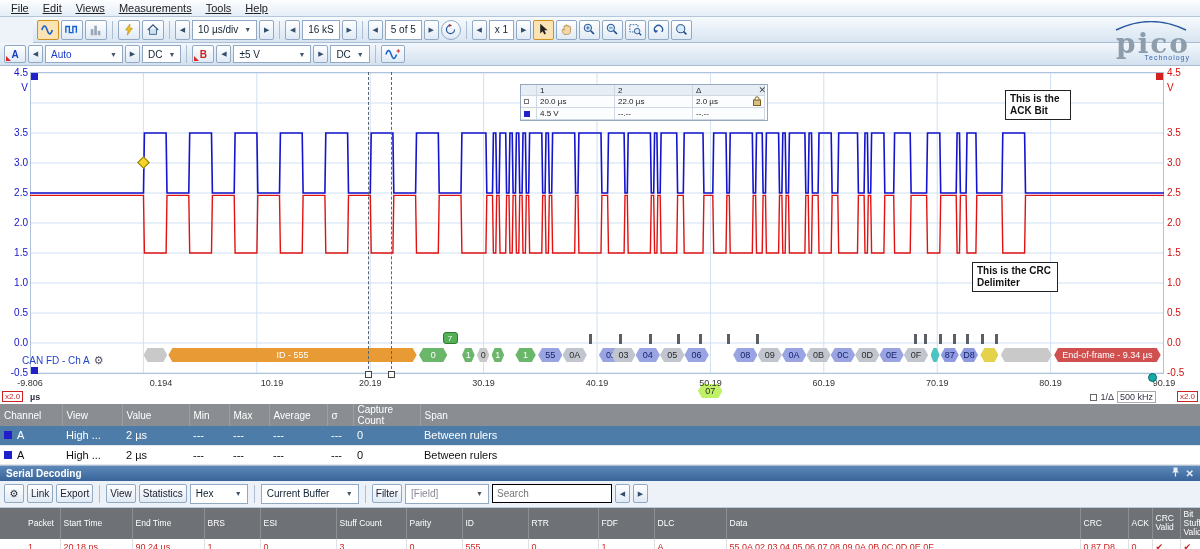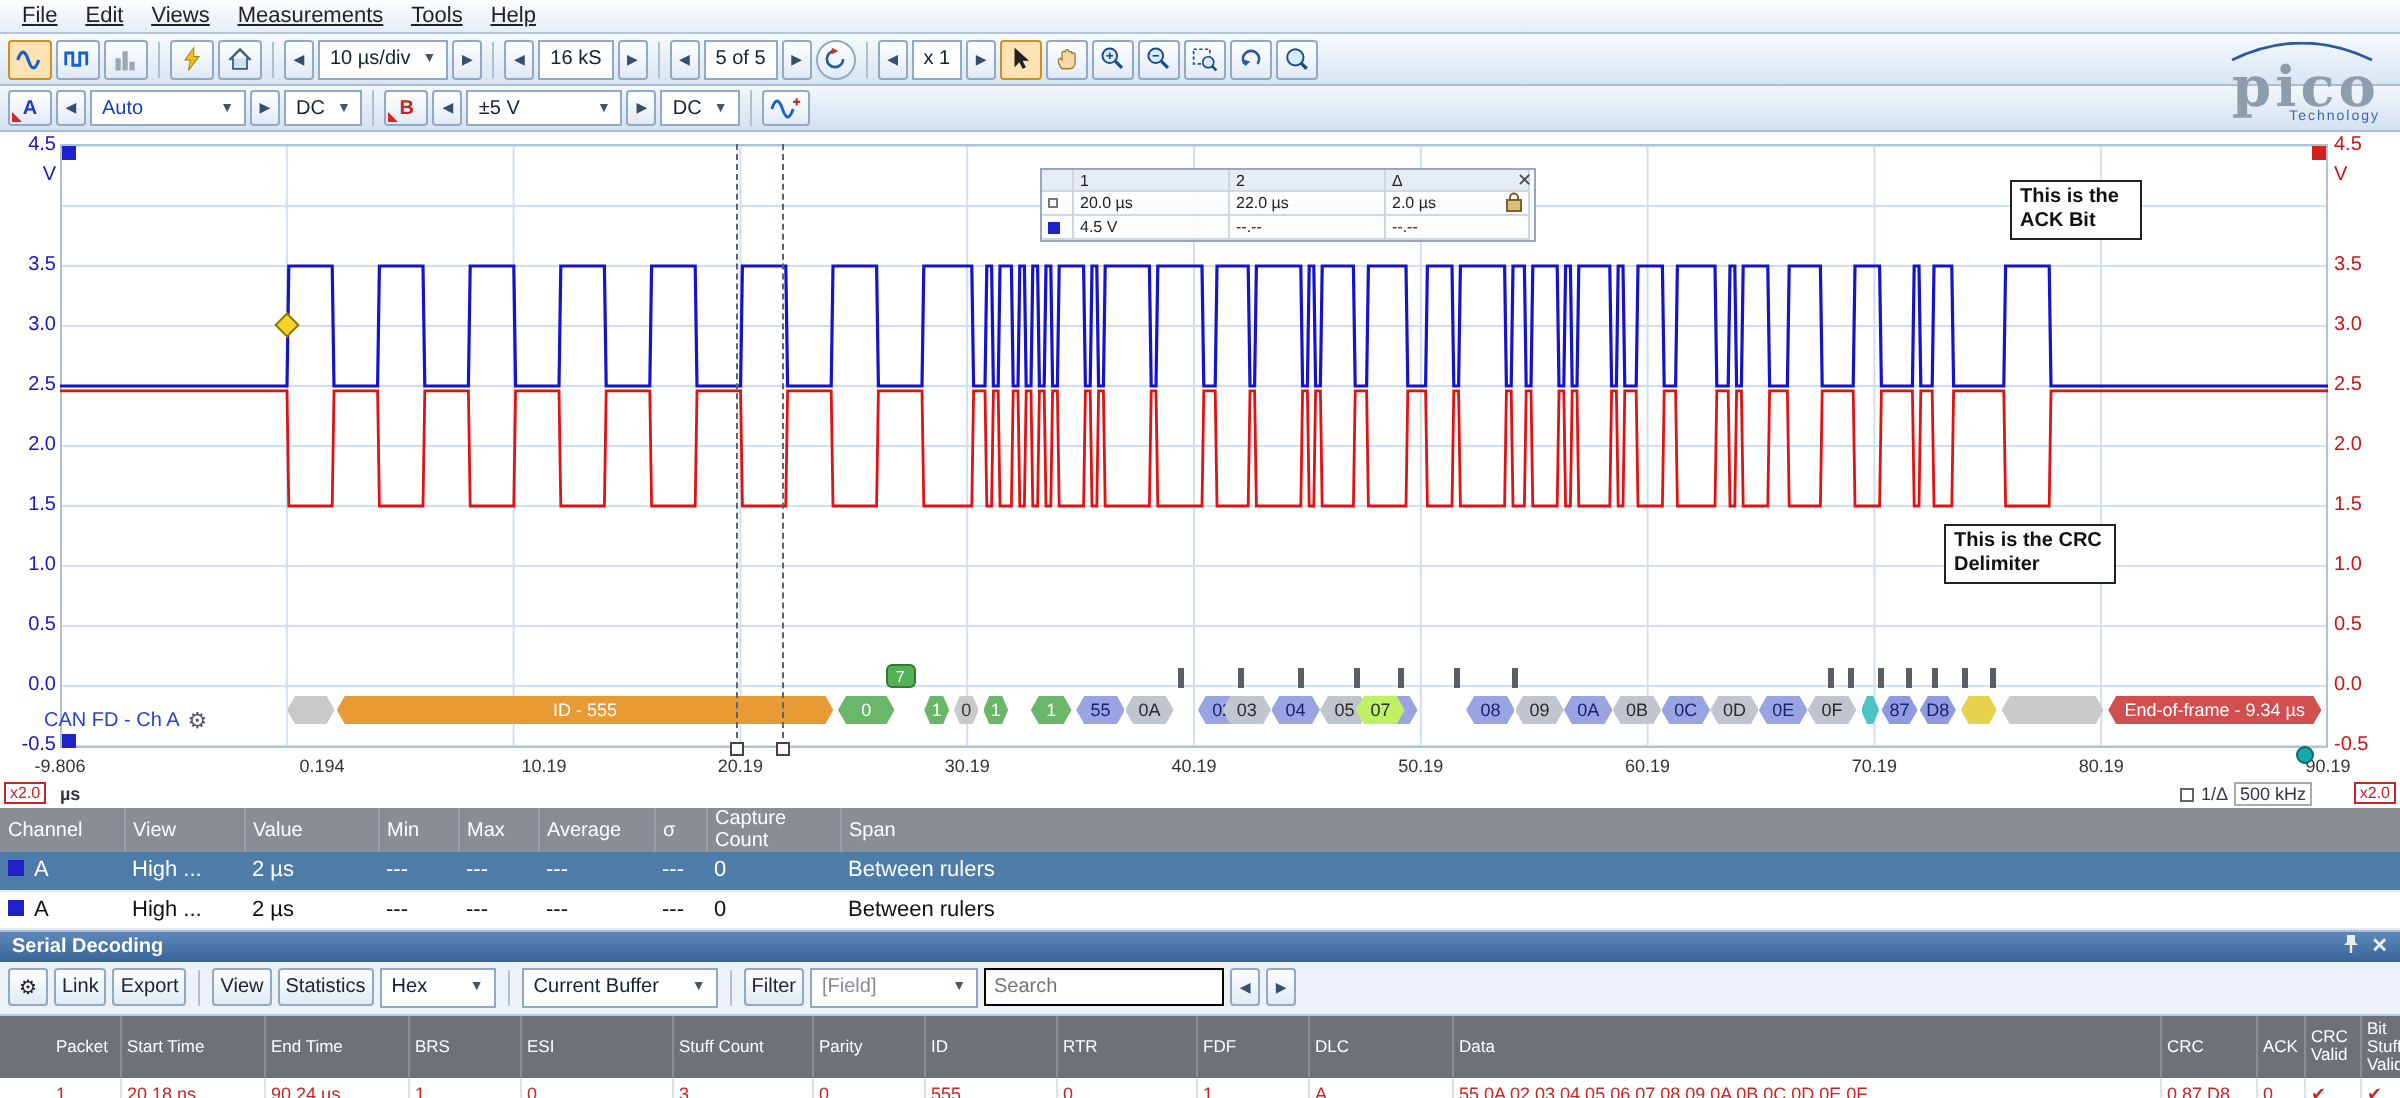--- a/index.html
+++ b/index.html
@@ -5,21 +5,21 @@
   * { box-sizing: border-box; margin: 0; padding: 0; }
   body { width:1200px; height:549px; font-family:"Liberation Sans", sans-serif; background:#d7e3f0; overflow:hidden; }
   .window { position:relative; width:1200px; height:549px; background:#eef3f9; }
 
   
   .menubar { height:17px; background:linear-gradient(#fdfeff,#e4edf7); border-bottom:1px solid #b6c6d8; display:flex; align-items:center; padding-left:4px; }
   .menu-item { display:inline-block; font-size:11px; color:#222; padding:5px 7px; cursor:default;text-decoration:underline; }
   .menu-item::first-letter { text-decoration:underline; }
 
   
-  .toolbar1 { height:26px; background:linear-gradient(#f6fafd,#d8e5f2); border-bottom:1px solid #aabdd2; display:flex; align-items:center; gap:2px; padding:1px 4px; position:relative; }
+  .toolbar1 { height:26px; background:linear-gradient(#f6fafd,#d8e5f2); border-bottom:1px solid #aabdd2; display:flex; align-items:center; gap:2px; padding:1px 4px; position:relative;margin-left:33px; }
   .toolbar2 { height:23px; background:linear-gradient(#f2f7fc,#d3e1ef); border-bottom:1px solid #aabdd2; display:flex; align-items:center; gap:2px; padding:0 4px; }
   .tb { height:20px; min-width:20px; border:1px solid #92a9c3; border-radius:2px; background:linear-gradient(#ffffff,#e0eaf5); display:inline-flex; align-items:center; justify-content:center; font-size:10px; color:#223; padding:0 3px; }
   .tb.active { background:#fbe3b3; border-color:#d09020; }
   .tb.sm { width:15px; min-width:15px; padding:0; font-size:7px; color:#35506e; }
   .tb.round { border-radius:50%; width:20px; }
   .toolbar2 .tb { height:18px; }
   .dd { height:20px; background:#fff; border:1px solid #92a9c3; display:inline-flex; align-items:center; gap:6px; font-size:10px; padding:0 5px; color:#123; }
   .toolbar2 .dd { height:18px; }
   .dd .caret { font-size:7px; color:#456; }
   .tsep { width:1px; height:18px; background:#aebfd1; margin:0 3px; }
@@ -331,21 +331,21 @@
           <div class="seg narrow" style="left: 446.9px; width: 12.5px; background: rgb(201, 201, 201); color: rgb(51, 51, 51);">0</div>
           <div class="seg narrow" style="left: 461.6px; width: 12.5px; background: rgb(106, 182, 106); color: rgb(255, 255, 255);">1</div>
           <div class="seg" style="left: 485.4px; width: 20.4px; background: rgb(106, 182, 106); color: rgb(255, 255, 255);">1</div>
           <div class="seg" style="left: 508.1px; width: 24.4px; background: rgb(154, 164, 226); color: rgb(21, 36, 110);">55</div>
           <div class="seg" style="left: 532.5px; width: 24.4px; background: rgb(193, 197, 206); color: rgb(42, 42, 42);">0A</div>
           <div class="seg" style="left: 556.9px; width: 24.4px; background: rgb(154, 164, 226); color: rgb(21, 36, 110); margin-left: 12px;">02</div>
           <div class="seg" style="left: 581.2px; width: 24.4px; background: rgb(193, 197, 206); color: rgb(42, 42, 42);">03</div>
           <div class="seg" style="left: 605.6px; width: 24.4px; background: rgb(154, 164, 226); color: rgb(21, 36, 110);">04</div>
           <div class="seg" style="left: 630px; width: 24.4px; background: rgb(193, 197, 206); color: rgb(42, 42, 42);">05</div>
           <div class="seg" style="left: 654.4px; width: 24.4px; background: rgb(154, 164, 226); color: rgb(21, 36, 110);">06</div>
-          <div class="seg" style="left: 648px; width: 24.4px; background: #bef264; color: rgb(42, 42, 42);">07</div>
+          <div class="seg" style="left: 668px; width: 24.4px; background: #bef264; color: rgb(42, 42, 42); margin-top: 36px;">07</div>
           <div class="seg" style="left: 703.1px; width: 24.4px; background: rgb(154, 164, 226); color: rgb(21, 36, 110);">08</div>
           <div class="seg" style="left: 727.5px; width: 24.4px; background: rgb(193, 197, 206); color: rgb(42, 42, 42);">09</div>
           <div class="seg" style="left: 751.9px; width: 24.4px; background: rgb(154, 164, 226); color: rgb(21, 36, 110);">0A</div>
           <div class="seg" style="left: 776.3px; width: 24.4px; background: rgb(193, 197, 206); color: rgb(42, 42, 42);">0B</div>
           <div class="seg" style="left: 800.7px; width: 24.4px; background: rgb(154, 164, 226); color: rgb(21, 36, 110);">0C</div>
           <div class="seg" style="left: 825.1px; width: 24.4px; background: rgb(193, 197, 206); color: rgb(42, 42, 42);">0D</div>
           <div class="seg" style="left: 849.4px; width: 24.4px; background: rgb(154, 164, 226); color: rgb(21, 36, 110);">0E</div>
           <div class="seg" style="left: 873.8px; width: 24.4px; background: rgb(193, 197, 206); color: rgb(42, 42, 42);">0F</div>
           <div class="seg narrow" style="left: 900.5px; width: 9.1px; background: rgb(76, 196, 196); color: rgb(34, 34, 34);"></div>
           <div class="seg" style="left: 910.7px; width: 18.1px; background: rgb(143, 154, 224); color: rgb(21, 36, 110);">87</div>

